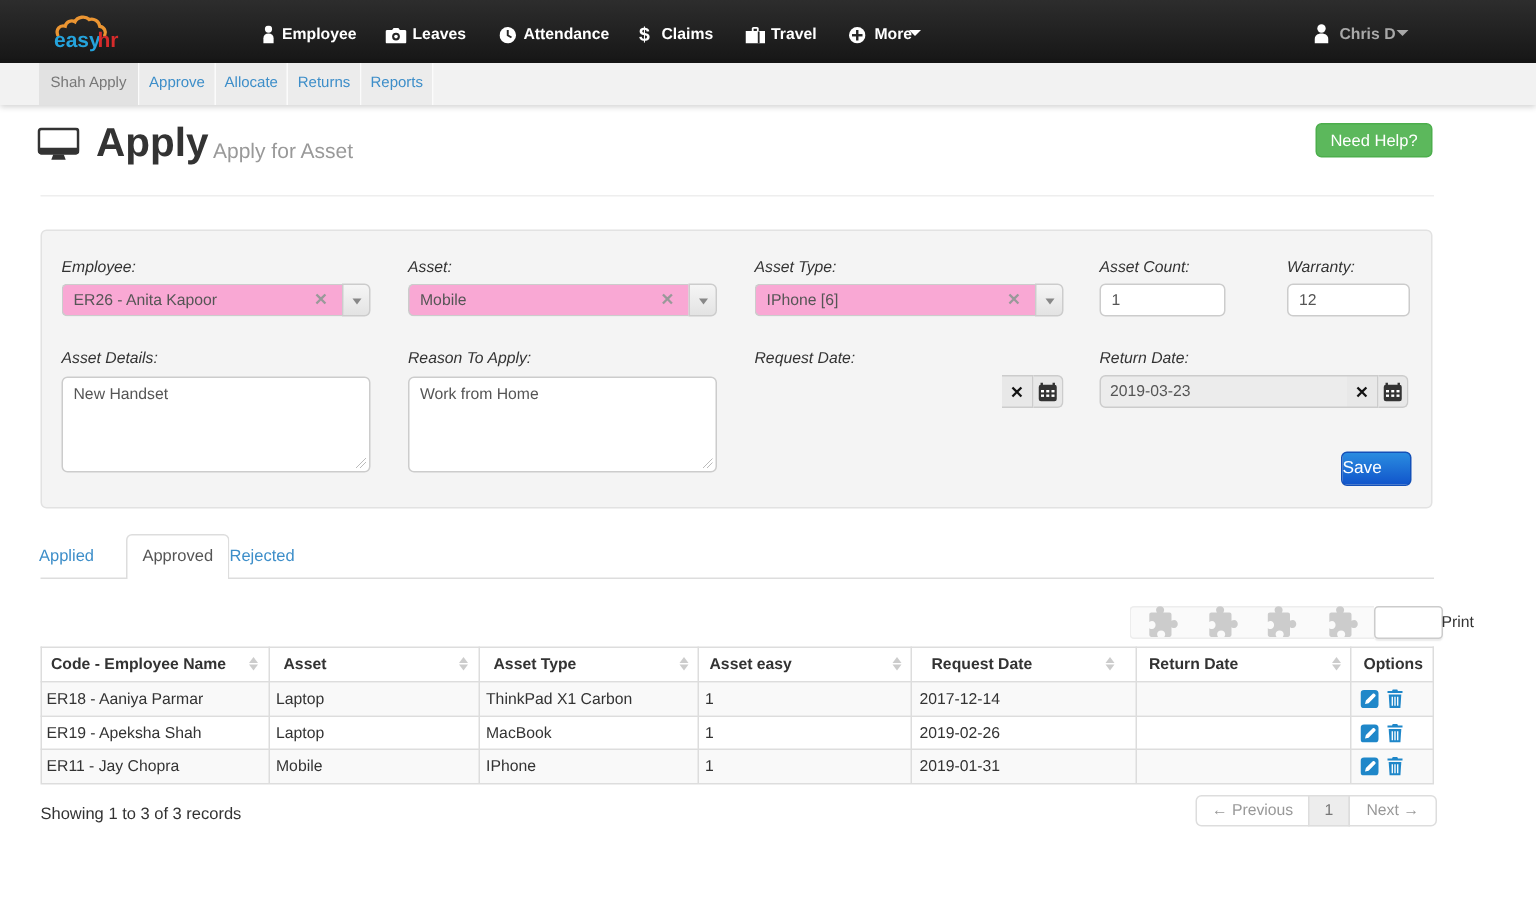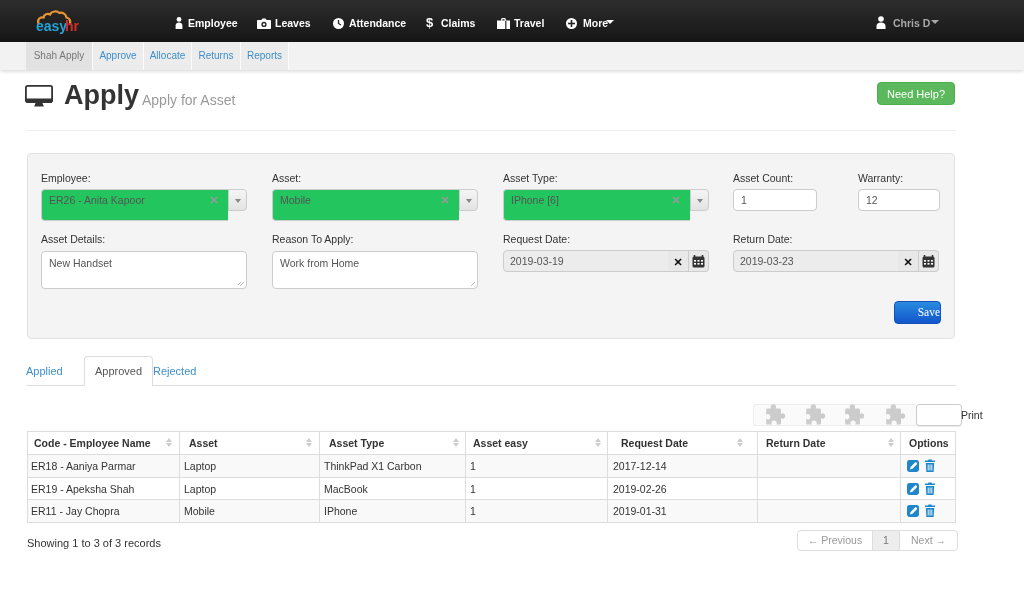--- a/index.html
+++ b/index.html
@@ -24,51 +24,51 @@
 #ph-title { left:64px; top:80px; font-size:27px; font-weight:bold; color:#333; }
 #ph-sub { left:142px; top:92px; font-size:14px; color:#999; }
 #hr1 { left:27px; top:130px; width:929px; height:0; border-top:1px solid #eee; }
 #needhelp { left:877px; top:82px; width:78px; height:23px; background:#5cb85c;
   border:1px solid #4cae4c; border-radius:4px; color:#fff; font-size:11px;
   line-height:23px; text-align:center; box-sizing:border-box; }
 
 
 #well { left:27px; top:153px; width:928px; height:186px; background:#f4f4f4;
   border:1px solid #e2e2e2; border-radius:4px; box-sizing:border-box; }
-.flabel { position:absolute; font-size:10.5px; color:#333; }
+.flabel { position:absolute; font-size:10.5px; color:#333;font-style:italic; }
 .combo { position:absolute; height:22px; width:206px; }
-.combo .inp { position:absolute; left:0; top:0; width:187px; height:32px;
-  background:#22c55e; border:1px solid #ccc; border-right:none; border-radius:4px 0 0 4px;
+.combo .inp { position:absolute; left:0; top:0; width:187px; height:22px;
+  background:#f9a8d4; border:1px solid #ccc; border-right:none; border-radius:4px 0 0 4px;
   box-sizing:border-box; font-size:10.5px; color:#555; line-height:20px; padding-left:7px; }
 .combo .x { position:absolute; right:26px; top:4px; width:14px; height:14px; color:#999;
   font-size:11px; font-weight:bold; line-height:14px; text-align:center; }
 .combo .dd { position:absolute; right:0; top:0; width:19px; height:22px;
   background:linear-gradient(#f5f5f5,#e3e3e3); border:1px solid #ccc; border-radius:0 4px 4px 0;
   box-sizing:border-box; }
 .combo .dd:after { content:""; position:absolute; left:6px; top:9px; width:0; height:0;
   border-left:3.5px solid transparent; border-right:3.5px solid transparent; border-top:4px solid #888; }
 .tinput { position:absolute; height:22px; background:#fff; border:1px solid #ccc;
   border-radius:4px; box-sizing:border-box; font-size:10.5px; color:#555;
   line-height:20px; padding-left:7px; }
-.tarea { position:absolute; height:38px; background:#fff; border:1px solid #ccc;
+.tarea { position:absolute; height:64px; background:#fff; border:1px solid #ccc;
   border-radius:4px; box-sizing:border-box; font-size:10.5px; color:#555; padding:5px 0 0 7px; }
 .resz { position:absolute; right:2px; bottom:2px; width:7px; height:7px;
   background:linear-gradient(135deg, transparent 0 50%, #bbb 50% 55%, transparent 55% 70%, #bbb 70% 75%, transparent 75%); }
 .dgroup { position:absolute; height:22px; }
 .dgroup .din { position:absolute; left:0; top:0; height:22px; background:#ececec;
   border:1px solid #ccc; border-radius:4px 0 0 4px; box-sizing:border-box;
   font-size:10.5px; color:#555; line-height:20px; padding-left:6px; }
 .dgroup .ax { position:absolute; top:0; width:21px; height:22px; background:#e8e8e8;
   border:1px solid #ccc; border-left:none; box-sizing:border-box; text-align:center;
   color:#111; font-weight:bold; font-size:11px; line-height:22px; }
 .dgroup .acal { position:absolute; top:0; width:20px; height:22px; background:#e8e8e8;
   border:1px solid #ccc; border-left:none; border-radius:0 4px 4px 0; box-sizing:border-box; }
 #save { left:894px; top:301px; width:47px; height:23px;
   background:linear-gradient(#2a8ce0,#1155cb); border:1px solid #1350b8; border-radius:4px;
-  box-sizing:border-box; color:#fff; font-size:11.5px; line-height:21px; text-align:right;font-family:Liberation Serif, serif; }
+  box-sizing:border-box; color:#fff; font-size:11.5px; line-height:21px; text-align:left; }
 
 
 .tab { position:absolute; top:356px; height:30px; line-height:30px; 
   font-size:11px; color:#3d8ec9; }
 #tabactive { left:84px; top:356px; width:69px; height:30px; background:#fff;
   border:1px solid #ddd; border-bottom:none; border-radius:4px 4px 0 0; box-sizing:border-box;
   line-height:29px; text-align:center; font-size:11px; color:#555; z-index:3; }
 #tabline { left:27px; top:385px; width:929px; height:0; border-top:1px solid #ddd; }
 
 
@@ -183,21 +183,20 @@
 <div class="tinput" style="left:733px;top:189px;width:84px">1</div>
 <div class="flabel" style="left:858px;top:172px">Warranty:</div>
 <div class="tinput" style="left:858px;top:189px;width:82px">12</div>
 
 <div class="flabel" style="left:41px;top:233px">Asset Details:</div>
 <div class="tarea" style="left:41px;top:251px;width:206px">New Handset<div class="resz"></div></div>
 <div class="flabel" style="left:272px;top:233px">Reason To Apply:</div>
 <div class="tarea" style="left:272px;top:251px;width:206px">Work from Home<div class="resz"></div></div>
 <div class="flabel" style="left:503px;top:233px">Request Date:</div>
 <div class="dgroup" style="left:503px;top:250px;width:206px">
-  <div class="din" style="width:166px">2019-03-19</div>
   <div class="ax" style="left:165px">✕</div>
   <div class="acal" style="left:186px">
       <svg style="position:absolute;left:3px;top:4px" width="13" height="13" viewBox="0 0 13 13">
         <path d="M2.5 0 L2.5 2 M10.5 0 L10.5 2" stroke="#333" stroke-width="1.6"></path>
         <rect x="0.5" y="1.5" width="12" height="11" rx="1.5" fill="#333"></rect>
         <g fill="#fff">
           <rect x="2" y="5" width="2" height="1.6"></rect>
           <rect x="5.5" y="5" width="2" height="1.6"></rect>
           <rect x="9" y="5" width="2" height="1.6"></rect>
           <rect x="2" y="8" width="2" height="1.6"></rect>

